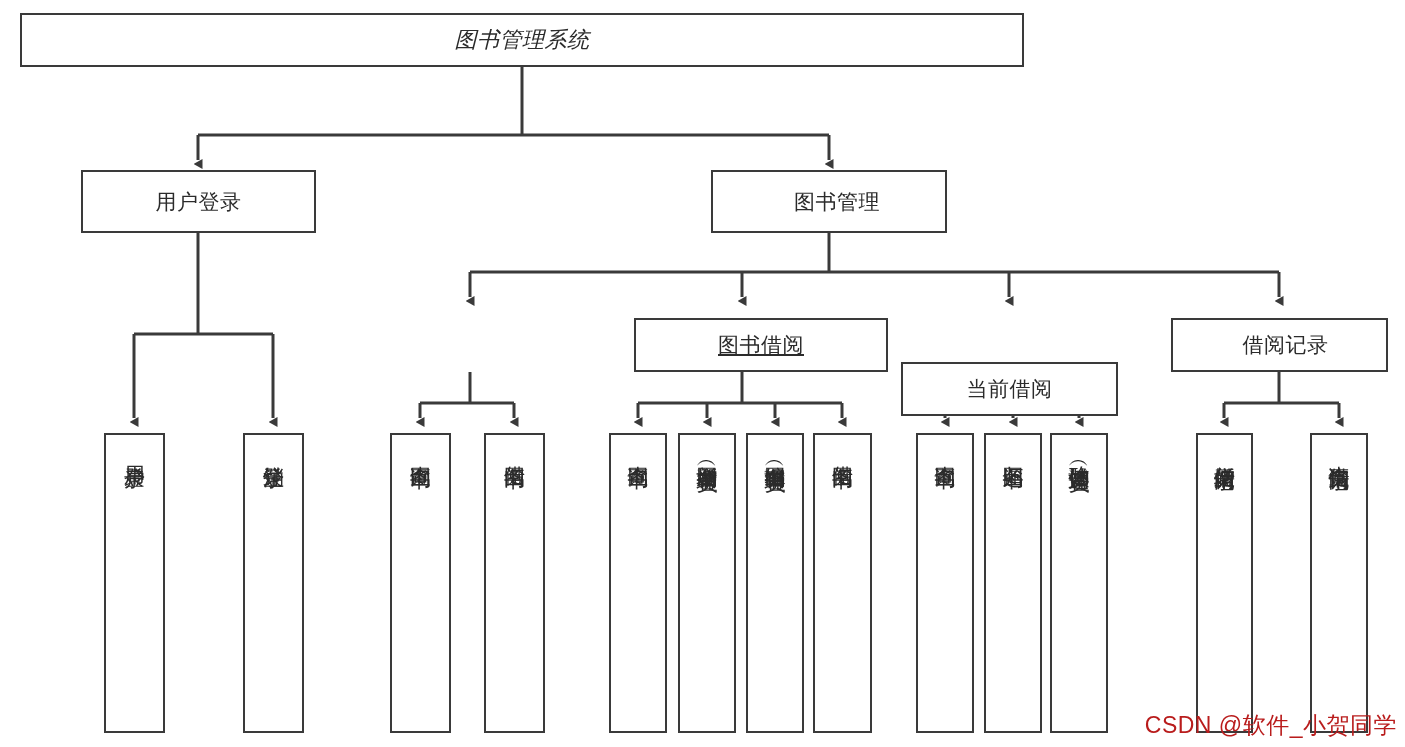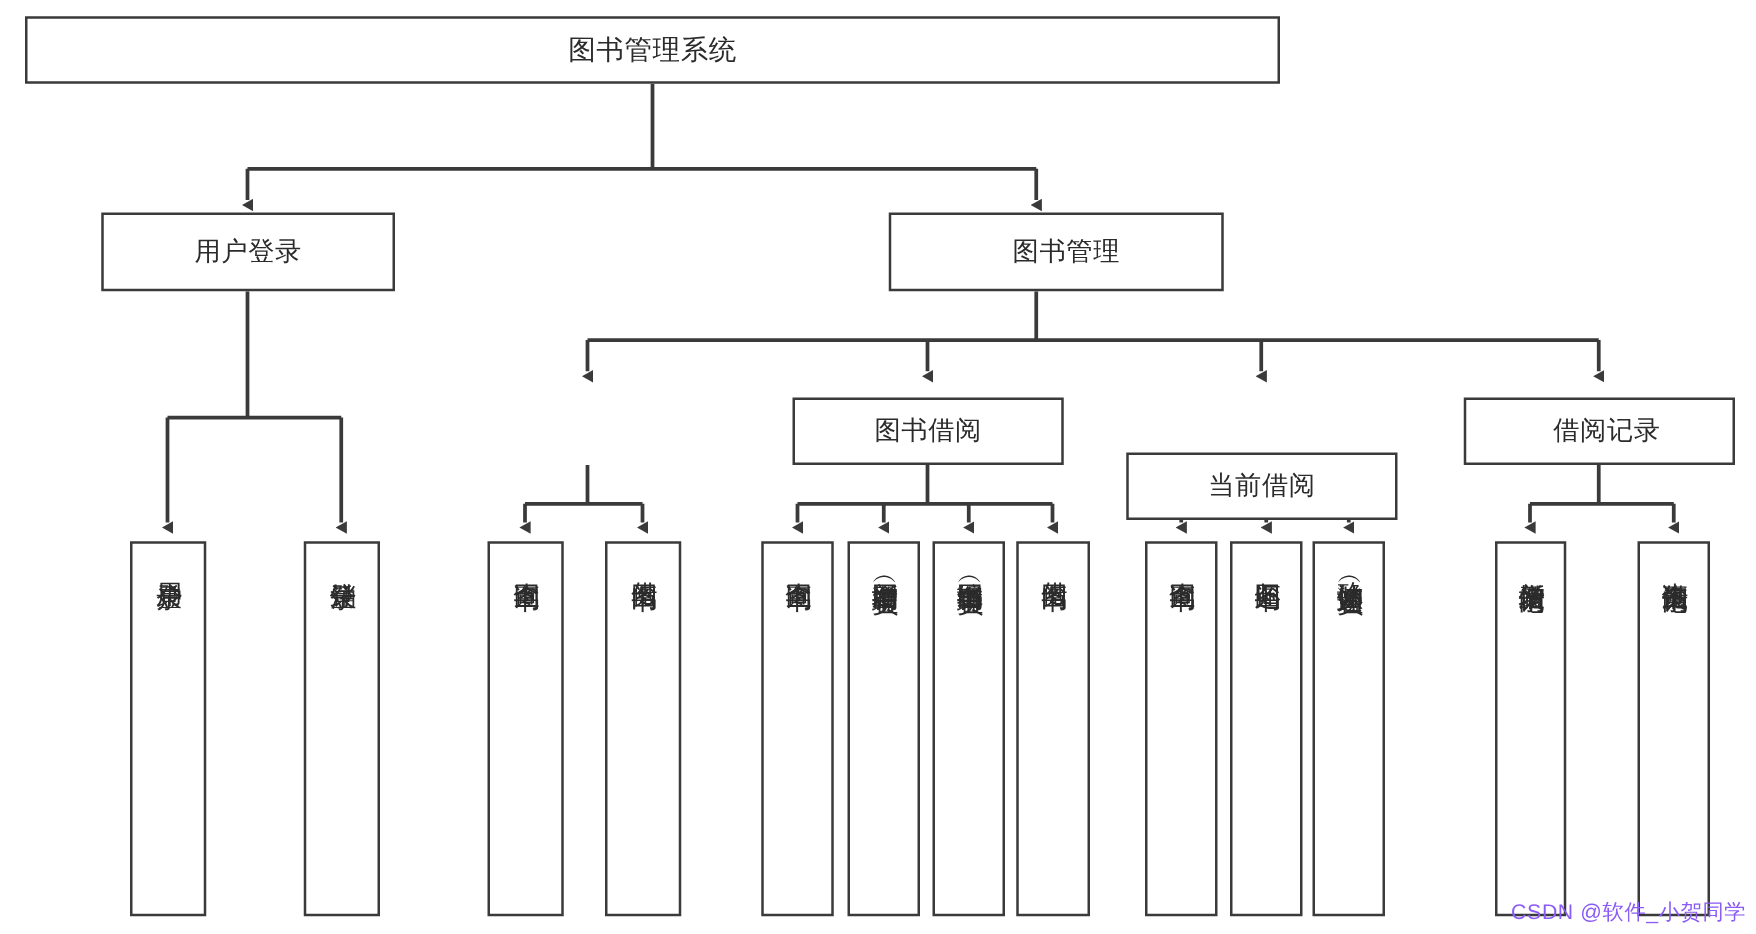--- a/index.html
+++ b/index.html
@@ -61,22 +61,22 @@
     text-orientation: upright;
     font-size: 21px;
     line-height: 1.05;
     letter-spacing: 1px;
     white-space: nowrap;
   }
   .watermark {
     position: absolute;
     right: 8px;
     bottom: 6px;
-    font-size: 17px;
-    color: #8b5cf6;
+    font-size: 23px;
+    color: #b91c1c;
     letter-spacing: 0.5px;
     z-index: 5;
     white-space: nowrap;
     text-align: center;
   }
 </style>
 </head>
 <body>
 
 <div id="canvas">
@@ -124,32 +124,32 @@
       <path d="M1013,403 L1013,418" marker-end="url(#arrow)"></path>
       <path d="M1079,403 L1079,418" marker-end="url(#arrow)"></path>
 
       <path d="M1279,372 L1279,403"></path>
       <path d="M1224,403 L1339,403"></path>
       <path d="M1224,403 L1224,418" marker-end="url(#arrow)"></path>
       <path d="M1339,403 L1339,418" marker-end="url(#arrow)"></path>
     </g>
   </svg>
 
-  <div class="node horiz root" style="left:20px; top:13px; width:1004px; height:54px;">
+  <div class="node horiz root" style="left:20px; top:13px; width:1004px; height:54px;font-style:italic;">
     <span class="label">图书管理系统</span>
   </div>
 
   <div class="node horiz" style="left:81px; top:170px; width:235px; height:63px;">
     <span class="label">用户登录</span>
   </div>
-  <div class="node horiz" style="left:711px; top:170px; width:268px; height:63px;padding-left:16px;">
+  <div class="node horiz" style="left:711px; top:170px; width:236px; height:63px;padding-left:16px;">
     <span class="label">图书管理</span>
   </div>
 
-  <div class="node horiz" style="left:634px; top:318px; width:217px; height:54px;">
+  <div class="node horiz" style="left:634px; top:318px; width:254px; height:54px;text-decoration:underline;">
     <span class="label">图书借阅</span>
   </div>
   <div class="node horiz" style="left:901px; top:318px; width:217px; height:54px;margin-top:44px;">
     <span class="label">当前借阅</span>
   </div>
   <div class="node horiz" style="left:1171px; top:318px; width:217px; height:54px;padding-left:12px;">
     <span class="label">借阅记录</span>
   </div>
 
   <div class="node leaf" style="left:104px; top:433px; width:61px; height:300px;">

